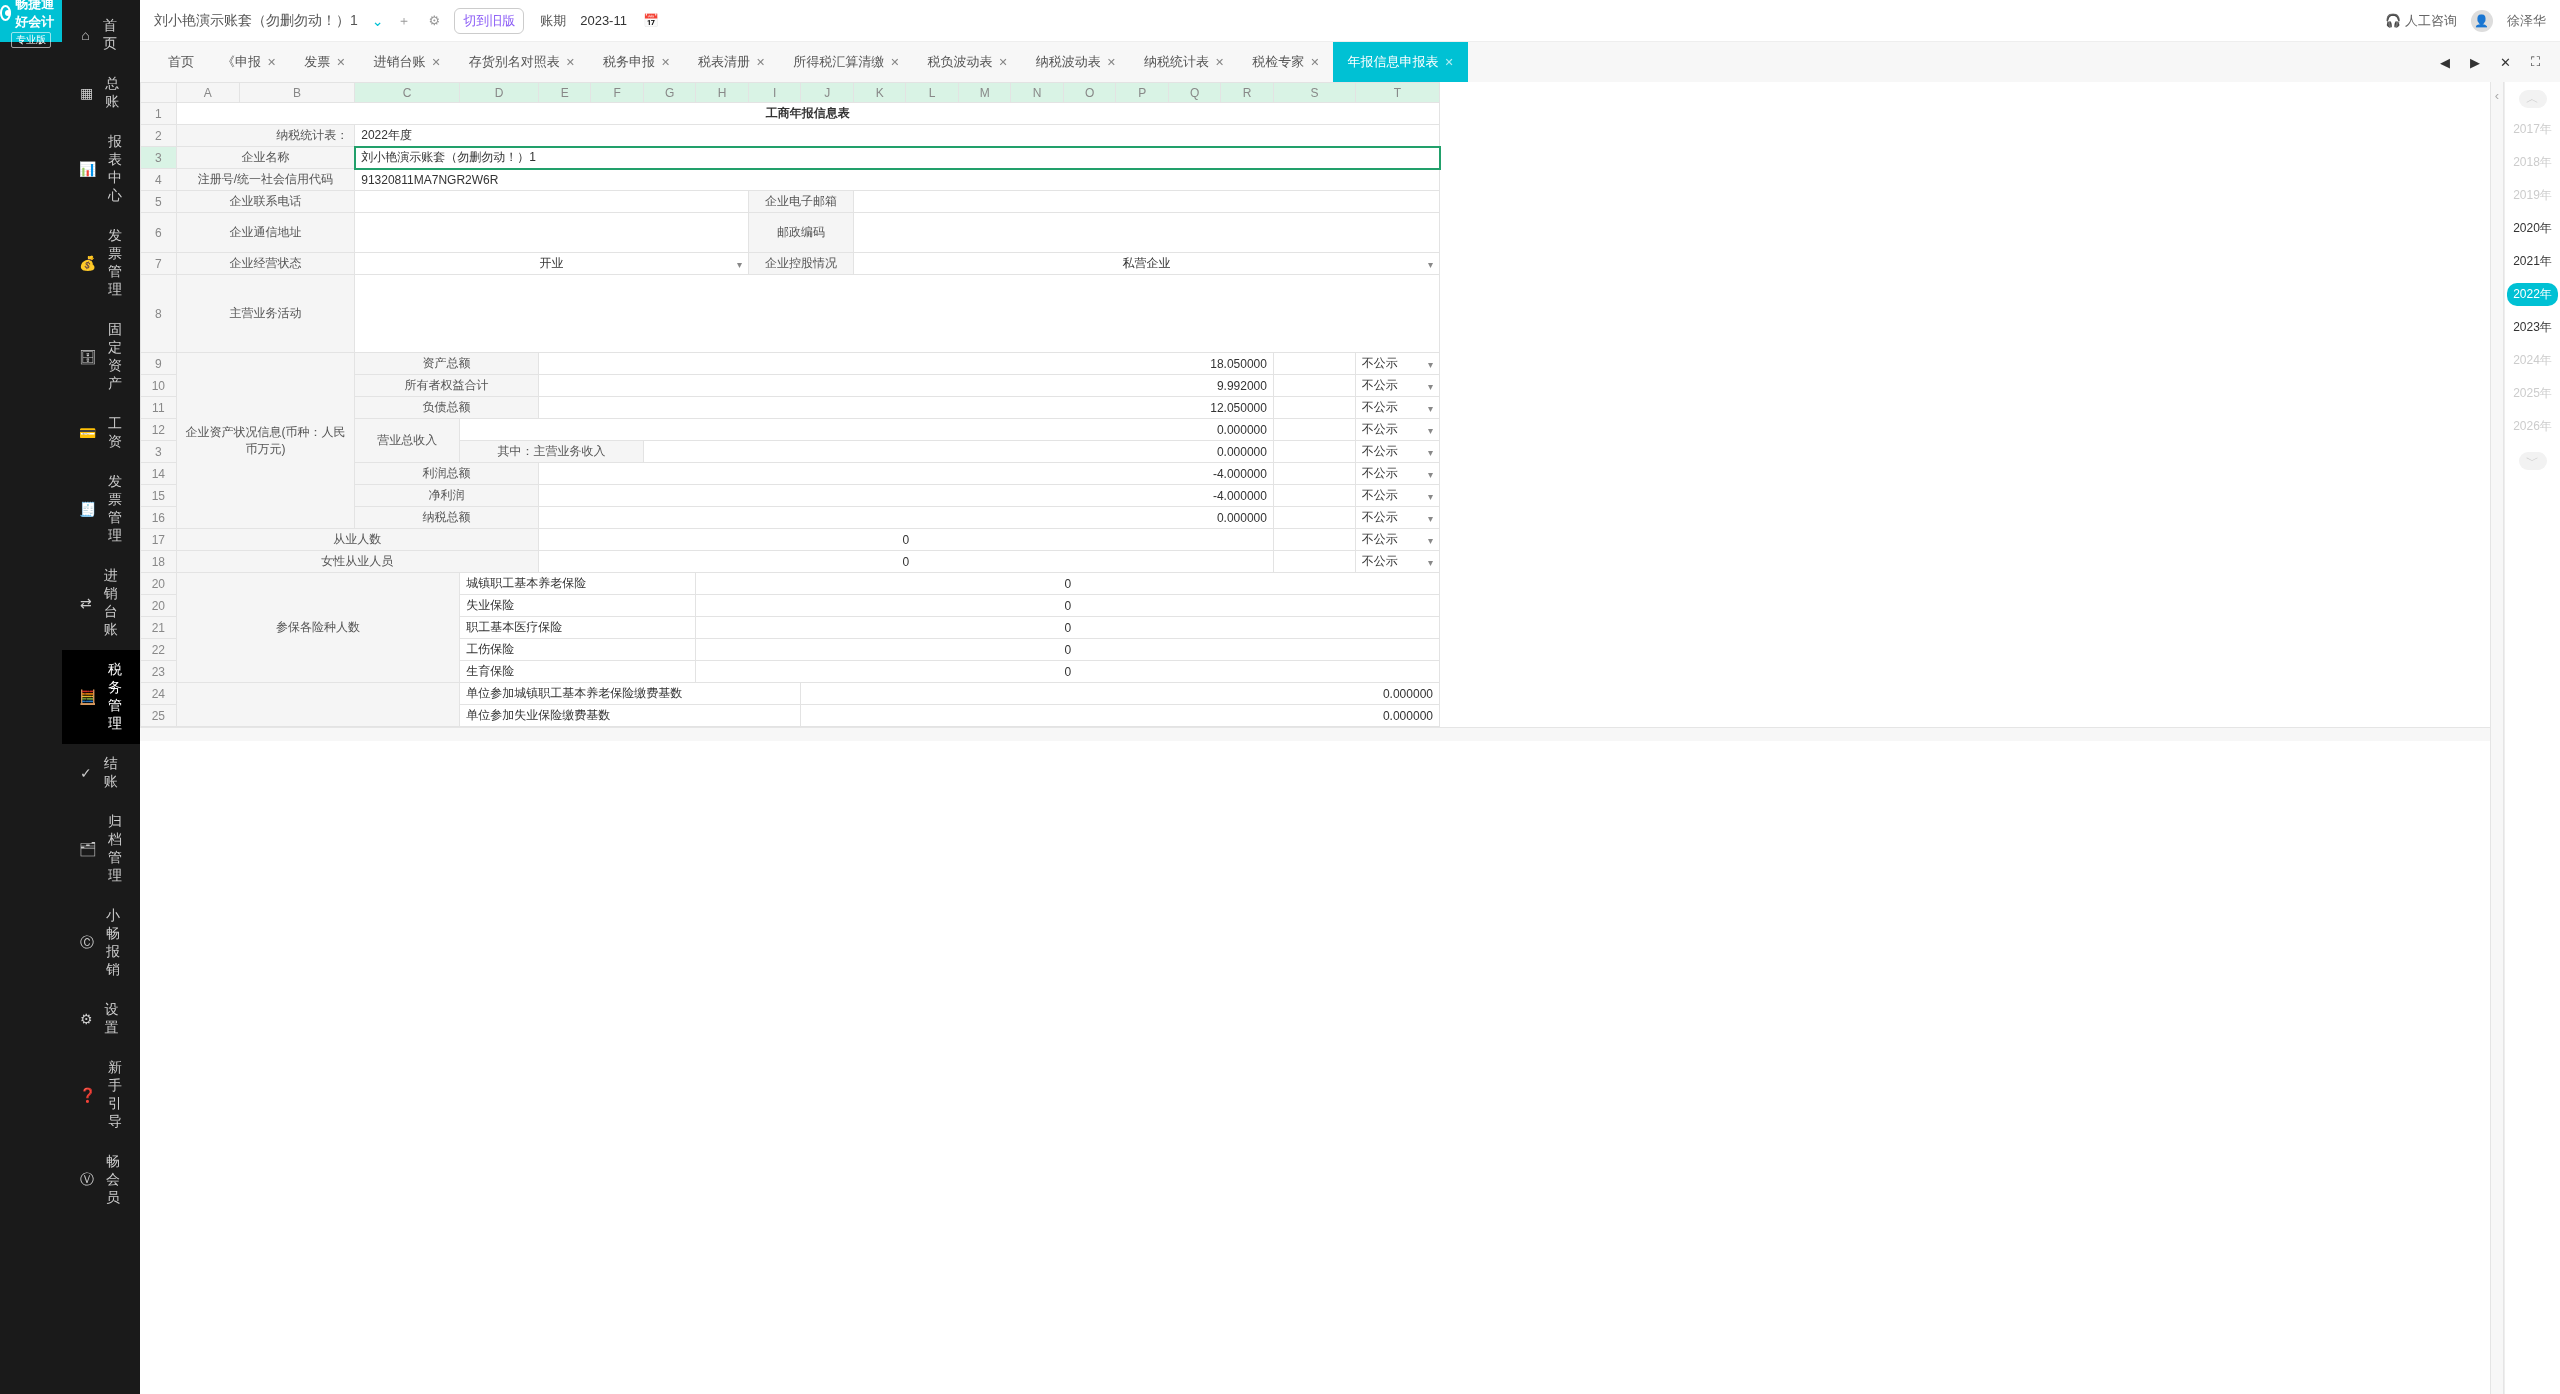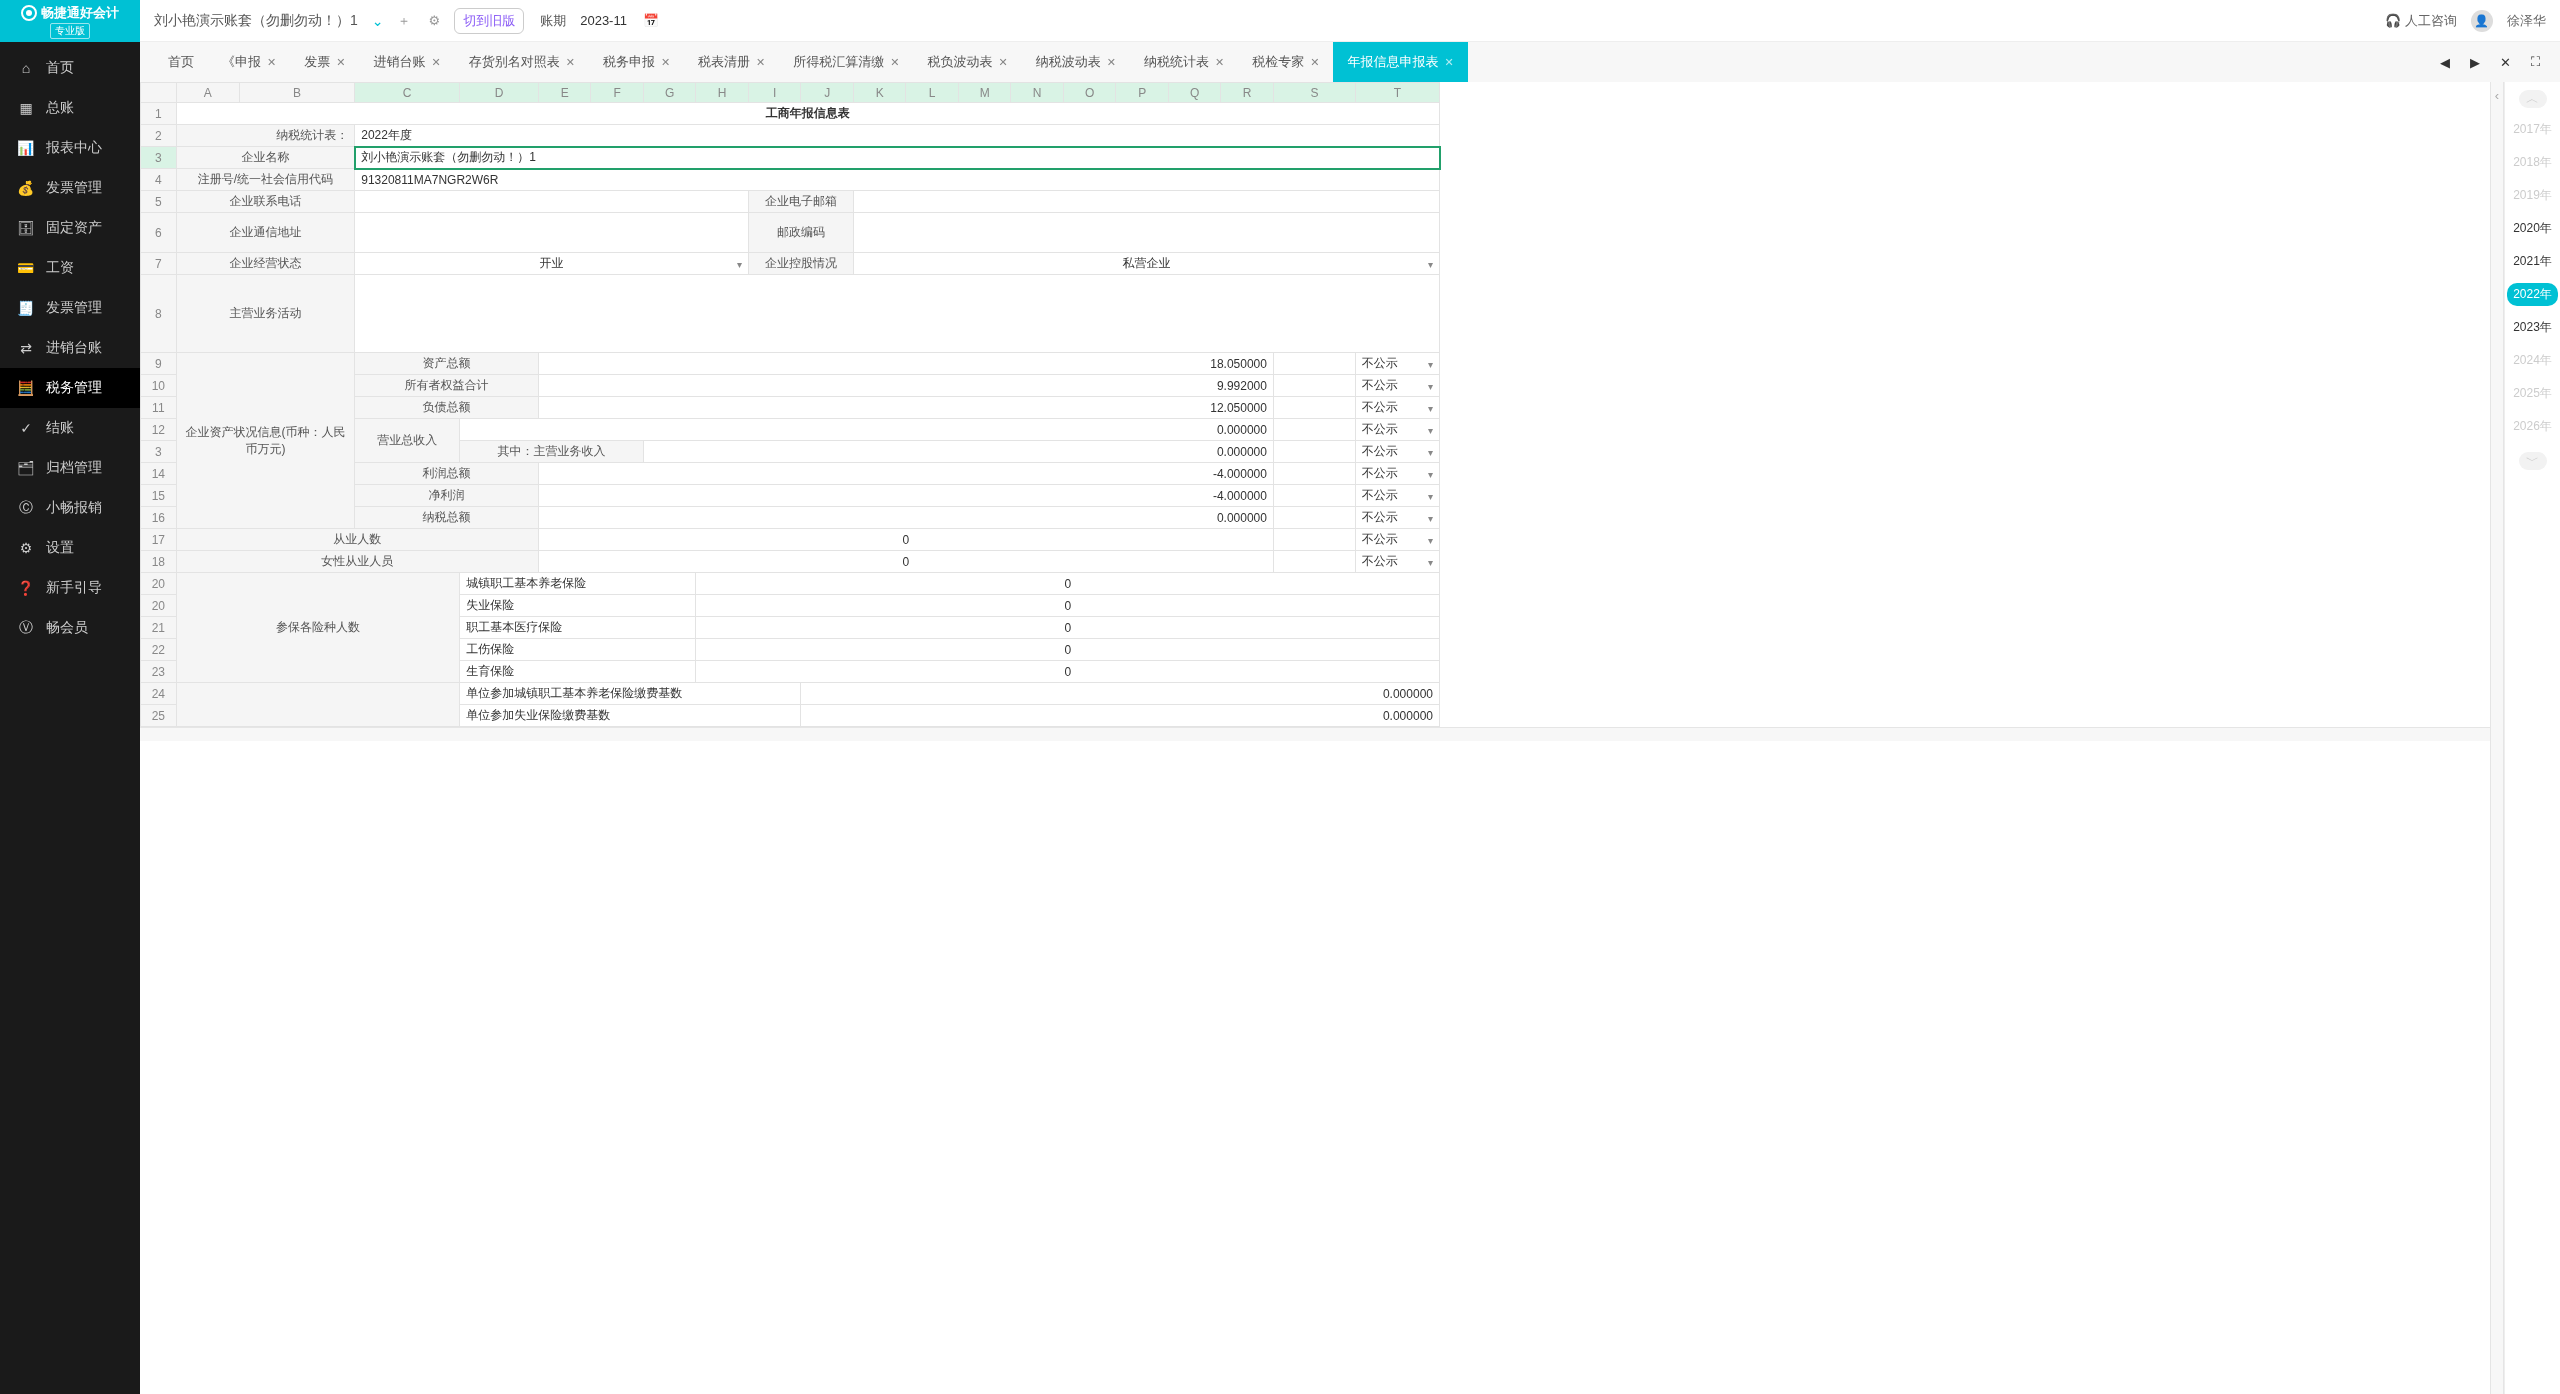--- a/index.html
+++ b/index.html
@@ -1,21 +1,21 @@
 <!DOCTYPE html>
 <html><head>
 <meta charset="utf-8">
 <style>
 * { box-sizing: border-box; margin: 0; padding: 0; }
 body { font-family: "Microsoft YaHei", Arial, sans-serif; font-size: 13px; color: #333; background: #fff; overflow: hidden; }
 
 .app { display: flex; height: 100vh; width: 100vw; }
 
 
-.sidebar { width: 140px; background: #1a1a1a; color: #bbb; display: flex; flex-direction: column; flex-shrink: 0; }
+.sidebar { width: 140px; background: #1a1a1a; color: #bbb; display: flex; flex-shrink: 0; }
 .brand { background: #00c1d4; height: 42px; color: #fff; display: flex; flex-direction: column; align-items: center; justify-content: center; padding: 2px 0; }
 .brand-row { display: flex; align-items: center; gap: 4px; }
 .brand-logo { width: 16px; height: 16px; border-radius: 50%; border: 2px solid #fff; position: relative; }
 .brand-logo::after { content: ""; position: absolute; width: 6px; height: 6px; border-radius: 50%; background: #fff; top: 3px; left: 3px; }
 .brand-name { font-size: 13px; font-weight: 600; }
 .brand-sub { font-size: 10px; border: 1px solid rgba(255,255,255,.6); padding: 0 4px; border-radius: 2px; margin-top: 1px; }
 .nav { flex: 1; padding-top: 6px; }
 .nav-item { display: flex; align-items: center; gap: 12px; padding: 11px 18px; cursor: pointer; color: #ccc; }
 .nav-item.active { background: #000; color: #fff; }
 .nav-icon { width: 16px; height: 16px; display: inline-flex; align-items: center; justify-content: center; font-size: 14px; }

